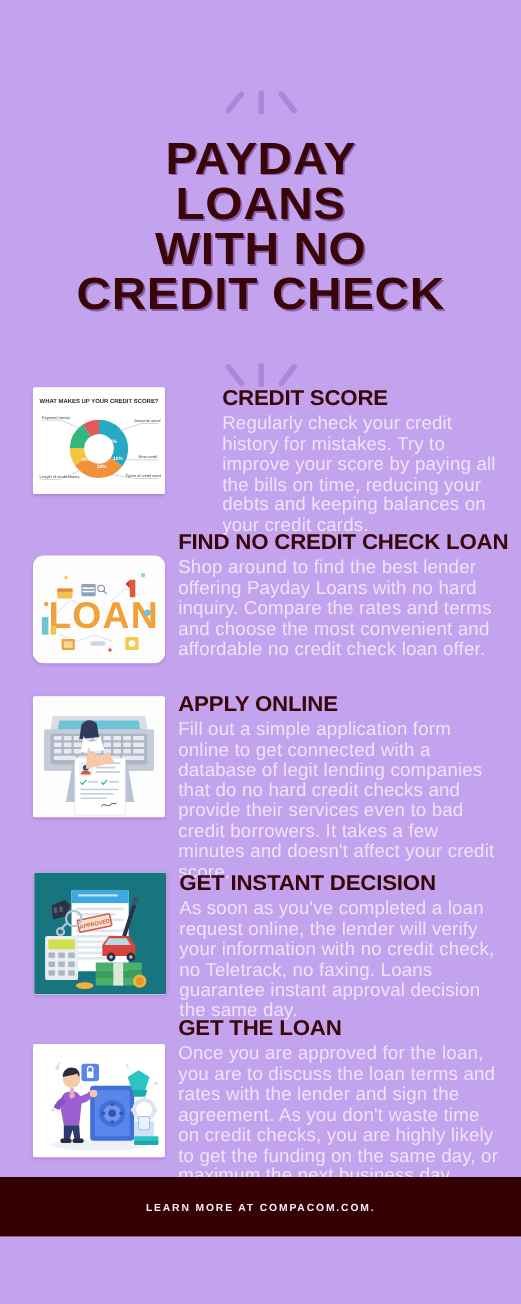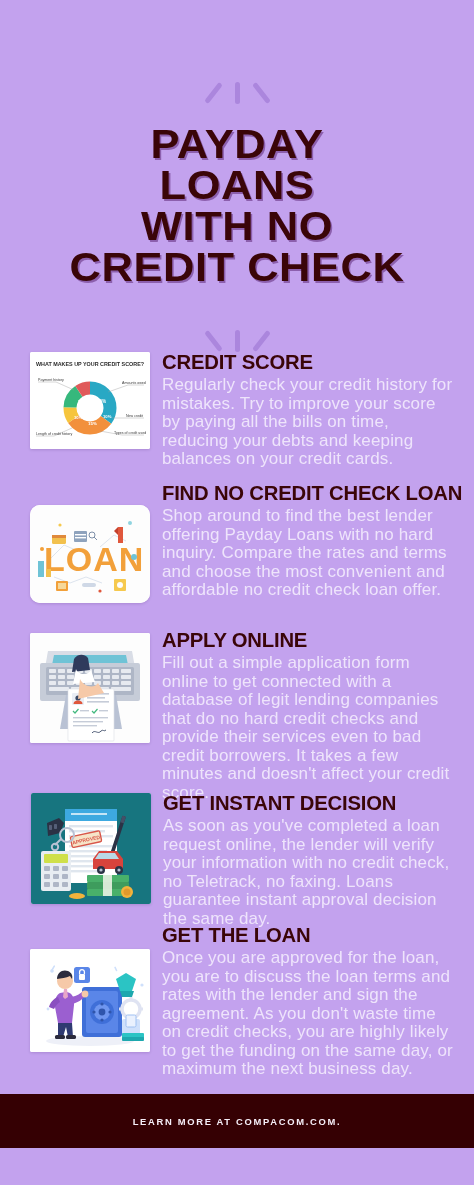--- a/index.html
+++ b/index.html
@@ -90,35 +90,35 @@
   }
   .sec-body {
     color: #f2eafd;
     opacity: 0.92;
     font-size: 17px;
     line-height: 18.5px;
     letter-spacing: 0.15px;
   }
 
   
-  #sec-1 { top: 352px; }
+  #sec-1 { top: 352px; gap: 40px; }
   #sec-1 .thumb { height: 97px; margin-left: 30px; }
   #sec-2 { top: 483px; }
   #sec-2 .thumb { height: 98px; margin-left: 30px; margin-top: 22px; border-radius: 10px; }
   #sec-3 { top: 630px; }
   #sec-3 .thumb { height: 110px; margin-left: 30px; margin-top: 3px; }
   #sec-4 { top: 793px; }
   #sec-4 .thumb { height: 111px; margin-left: 31px; }
   #sec-5 { top: 925px; }
   #sec-5 .thumb { height: 103px; margin-left: 30px; margin-top: 24px; }
 
   
   .footer {
     position: absolute;
-    left: 0; top: 1094px;
+    left: 0; top: 1070px;
     width: 474px; height: 54px;
     background: #350003;
     display: flex;
     align-items: center;
     justify-content: center;
   }
   .footer-text {
     color: #f6eef8;
     font-size: 9.4px;
     font-weight: 700;

